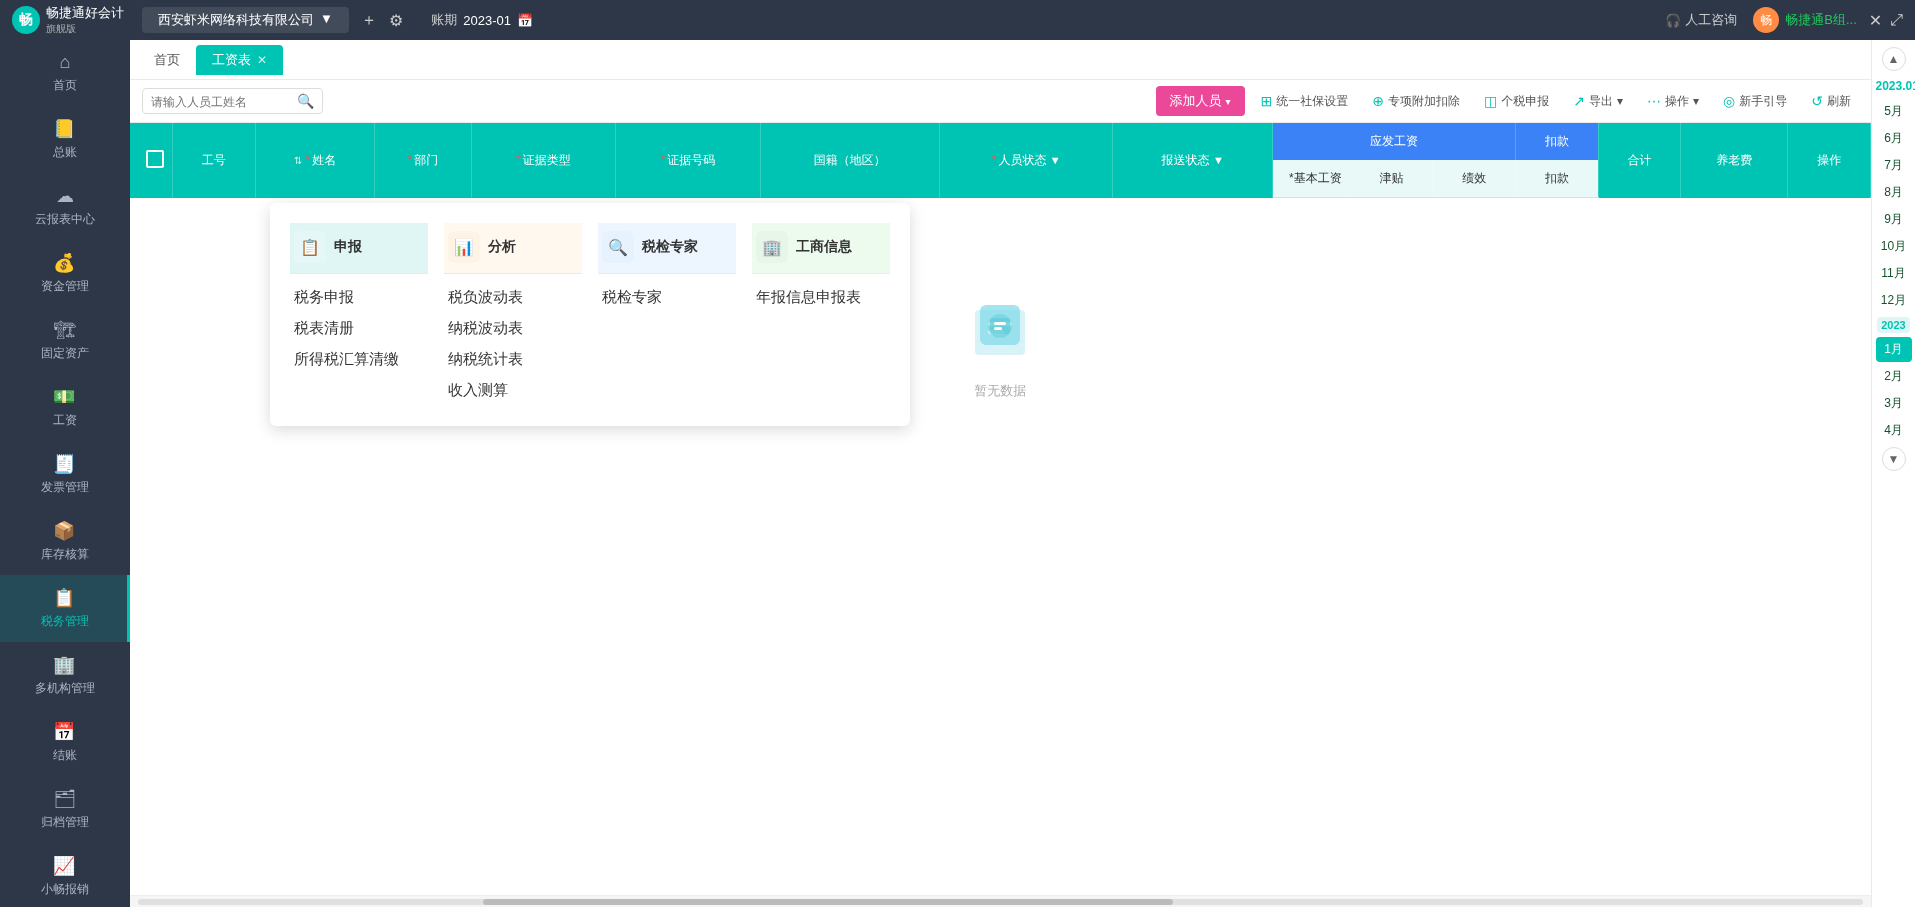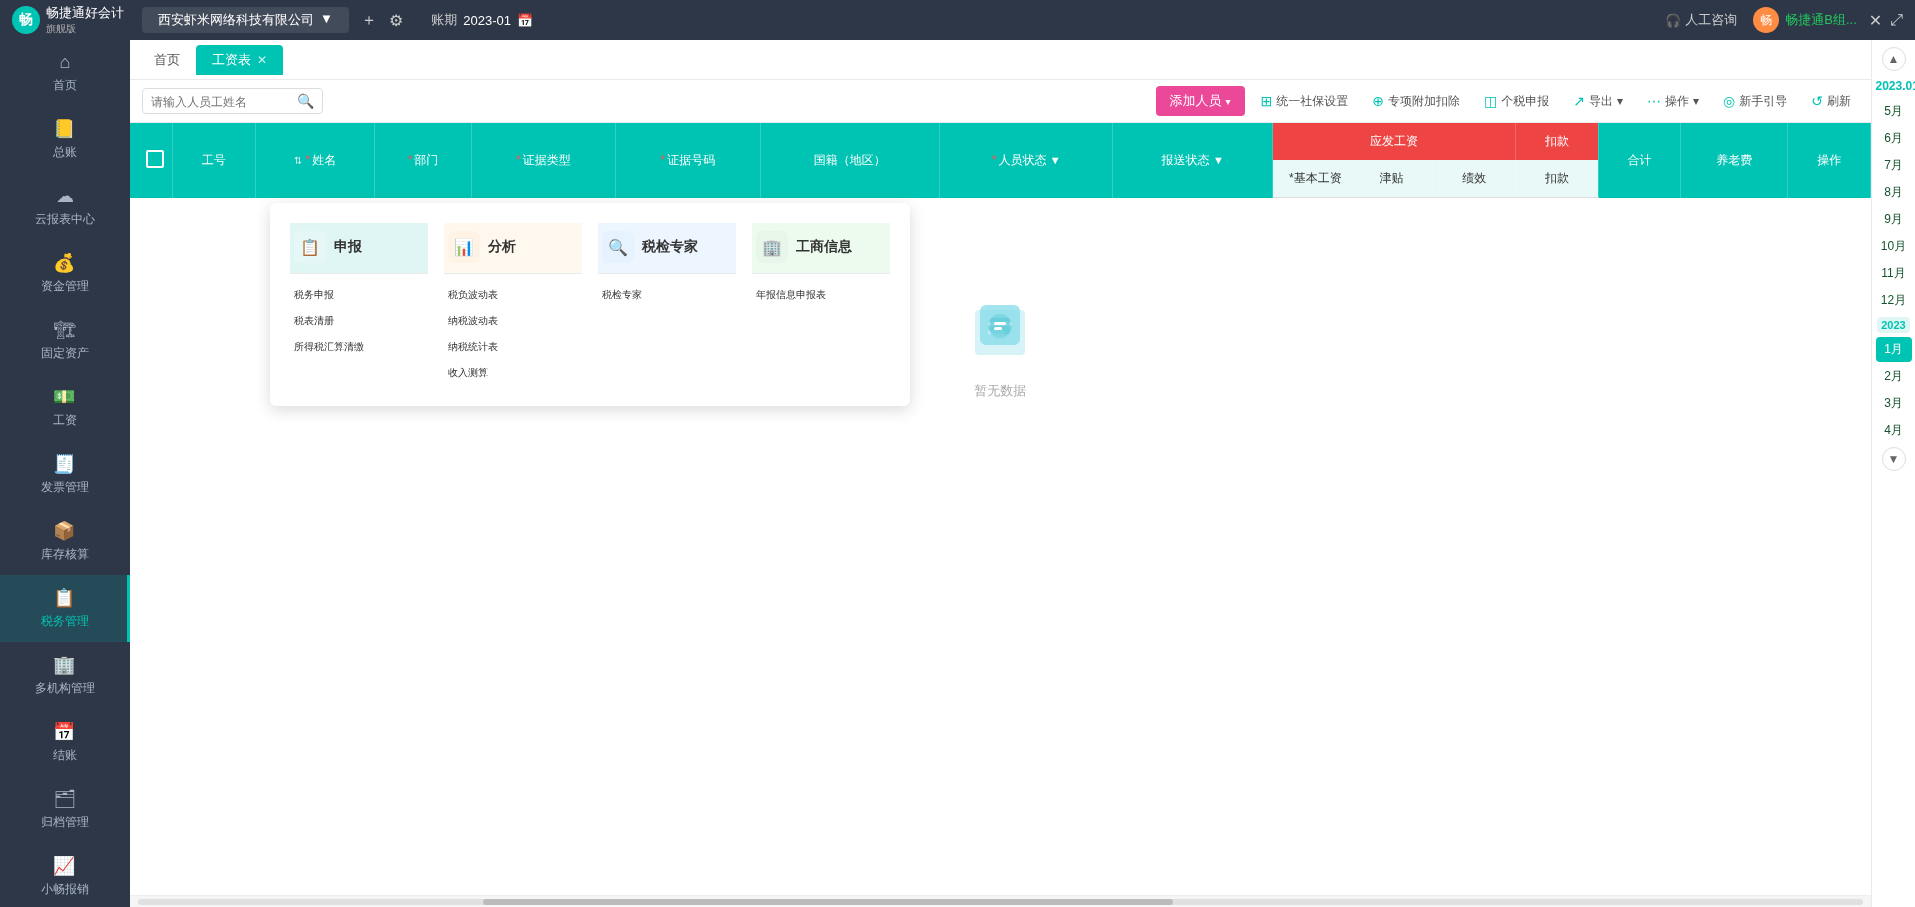--- a/index.html
+++ b/index.html
@@ -252,21 +252,21 @@
       background: #e8f9f8;
       color: #333;
       border-bottom: 1px solid #ddd;
     }
     .th-required::before {
       content: '*';
       color: #ff4d4f;
       margin-right: 2px;
     }
     .th-group {
-      background: #ef4444;
+      background: #3b82f6;
       color: #fff;
     }
     .checkbox-th {
       background: #00c4b3;
     }
     .th-checkbox {
       width: 18px; height: 18px;
       border: 2px solid #fff;
       border-radius: 2px;
       display: inline-block;
@@ -330,21 +330,21 @@
     .icon-税检 { background: #e6f3ff; color: #2196f3; }
     .icon-工商 { background: #e8f5e9; color: #4caf50; }
     .menu-col-title { font-size: 14px; font-weight: bold; color: #333; }
     .col-bg-blue { background: #e0f6f5; }
     .col-bg-orange { background: #fff8ee; }
     .col-bg-lightblue { background: #edf6ff; }
     .col-bg-green { background: #edfbee; }
 
     .menu-item {
       padding: 6px 4px;
-      font-size: 10px;
+      font-size: 15px;
       color: #333;
       cursor: pointer;
       border-radius: 3px;
       display: block;
     }
 
     
     .month-sidebar {
       width: 44px;
       background: #fff;

